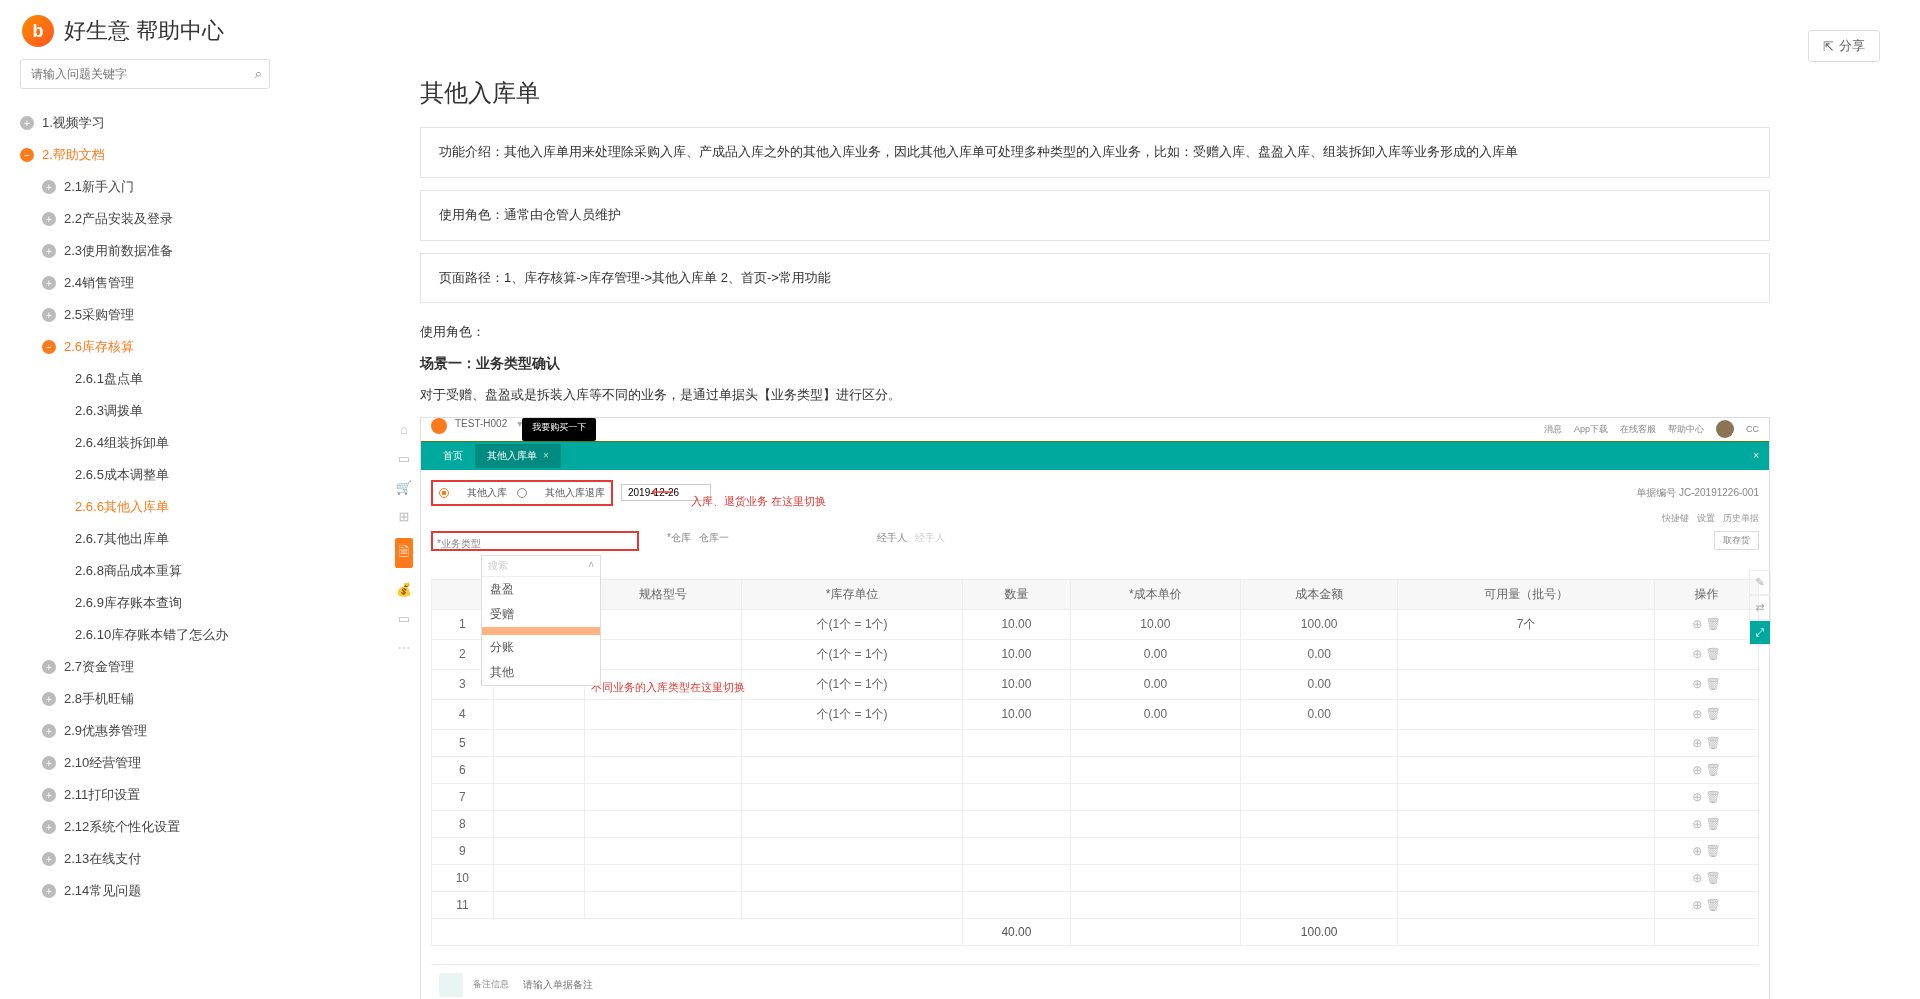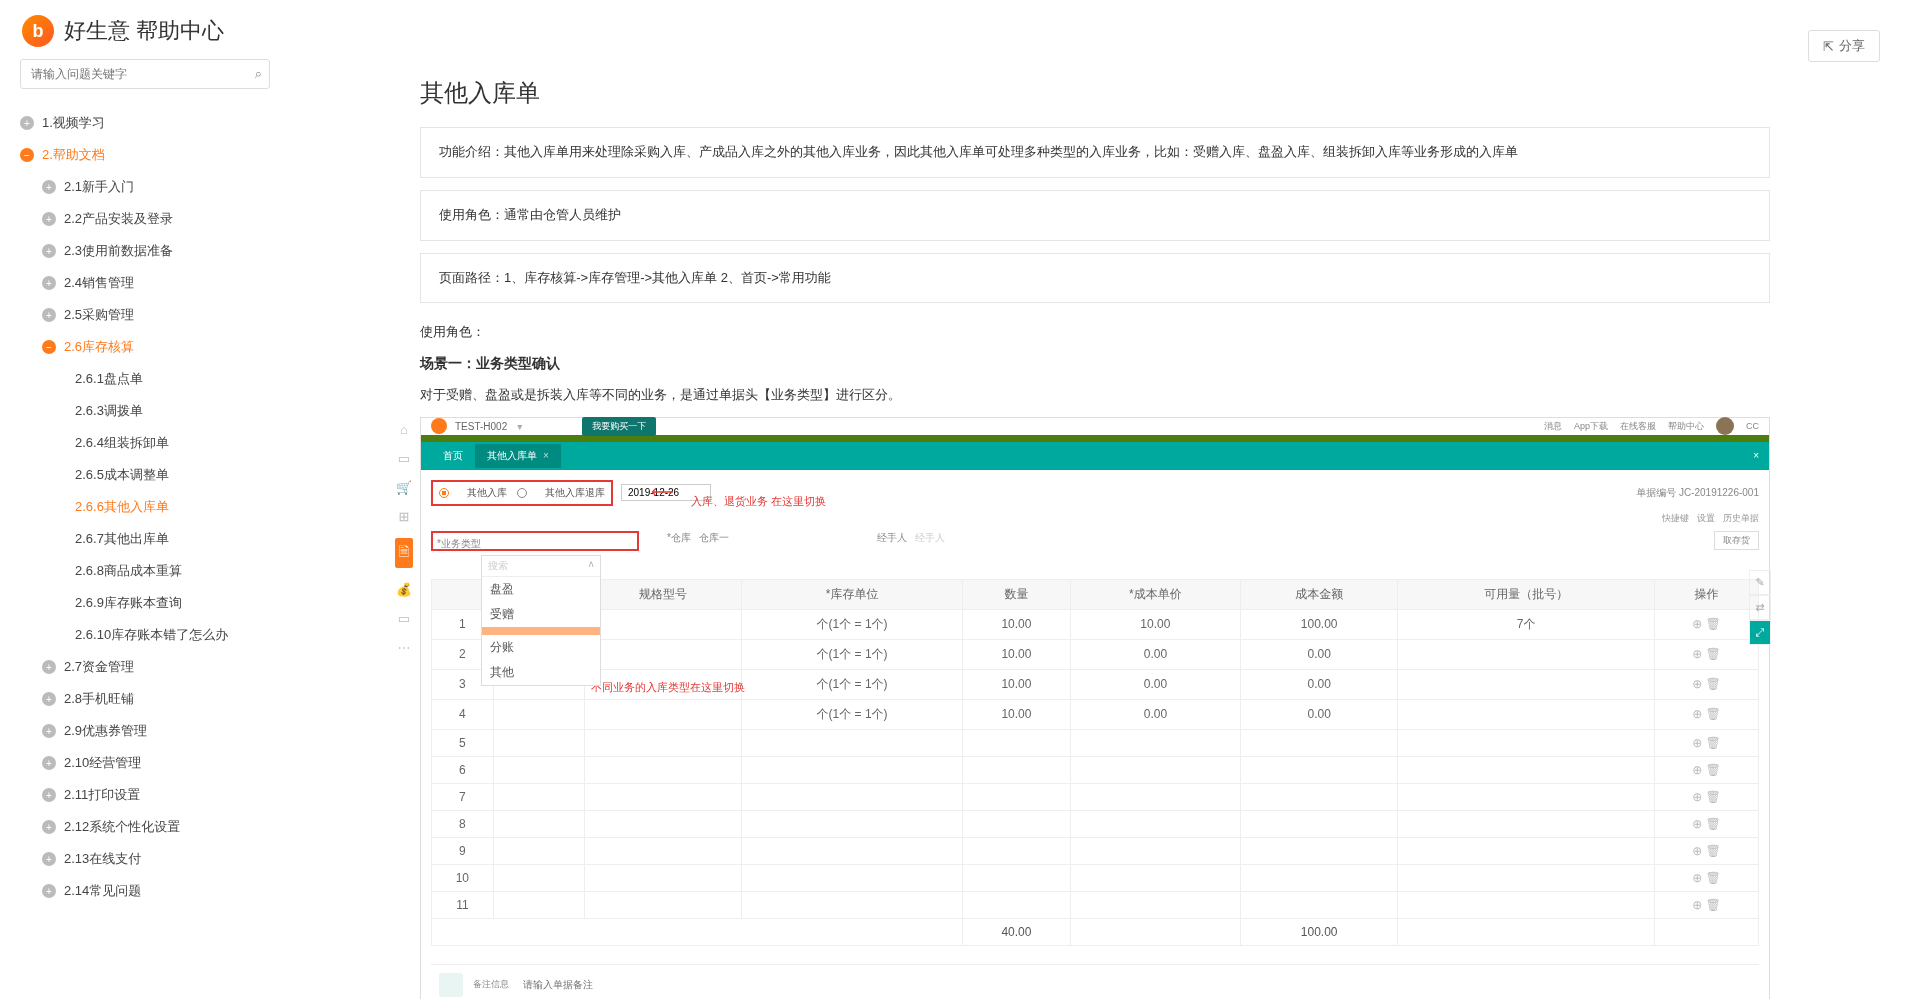--- a/index.html
+++ b/index.html
@@ -22,21 +22,21 @@
 .nav-l3{padding-left:55px;}
 .main{flex:1;padding:10px 40px 40px 130px;max-width:1520px;}
 .page-title{font-size:24px;font-weight:500;margin-bottom:18px;margin-top:8px;}
 .share-btn{position:absolute;right:40px;top:30px;border:1px solid #ddd;padding:6px 14px;border-radius:3px;font-size:13px;color:#666;cursor:pointer;display:flex;align-items:center;gap:5px;}
 .info-box{border:1px solid #e5e5e5;padding:14px 18px;margin-bottom:12px;font-size:13px;line-height:1.6;}
 .info-label{font-weight:500;}
 .section-label{margin:20px 0 12px;font-size:13px;}
 .section-heading{font-weight:bold;margin:14px 0 10px;font-size:14px;}
 .body-text{font-size:13px;line-height:1.8;margin:8px 0;}
 .screenshot{border:1px solid #ddd;margin:10px 0 20px;background:#fff;font-size:10px;}
-.ss-topbar{height:24px;background:#fff;display:flex;align-items:center;padding:0 10px;border-bottom:7px solid #4d7c0f;}
+.ss-topbar{height:24px;background:#fff;display:flex;padding:0 10px;border-bottom:1px solid #4d7c0f;}
 .ss-topbar .tlogo{width:16px;height:16px;border-radius:50%;background:#ff7a1a;margin-right:8px;}
 .ss-topbar .tname{color:#666;font-size:10px;}
 .ss-topbar .right{margin-left:auto;display:flex;gap:12px;color:#888;font-size:9px;align-items:center;}
 .ss-topbar .avatar{width:18px;height:18px;border-radius:50%;background:#8b7355;}
 .ss-tabs{height:28px;background:#00a99d;display:flex;align-items:center;padding:0 10px;}
 .ss-tab{padding:5px 12px;color:#fff;font-size:10px;}
 .ss-tab.act{background:#008b80;}
 .ss-tab .x{margin-left:6px;opacity:0.7;}
 .ss-body{padding:10px;position:relative;}
 .red-box{border:2px solid #e53935;padding:4px 6px;display:inline-block;}
@@ -214,21 +214,21 @@
         <span>⊞</span>
         <span class="act">🗎</span>
         <span>💰</span>
         <span>▭</span>
         <span>⋯</span>
       </div>
       <div class="ss-topbar">
         <div class="tlogo"></div>
         <span class="tname">TEST-H002</span>
         <span style="margin-left:10px;color:#aaa;">▾</span>
-        <span style="margin-left:60px;background:#0f766e;color:#fff;padding:3px 10px;border-radius:2px;font-size:9px;">我要购买一下</span>
+        <span style="background:#000000;color:#fff;padding:3px 10px;border-radius:2px;font-size:9px;">我要购买一下</span>
         <div class="right">
           <span>消息</span>
           <span>App下载</span>
           <span>在线客服</span>
           <span>帮助中心</span>
           <span class="avatar"></span>
           <span>CC</span>
         </div>
       </div>
       <div class="ss-tabs">

